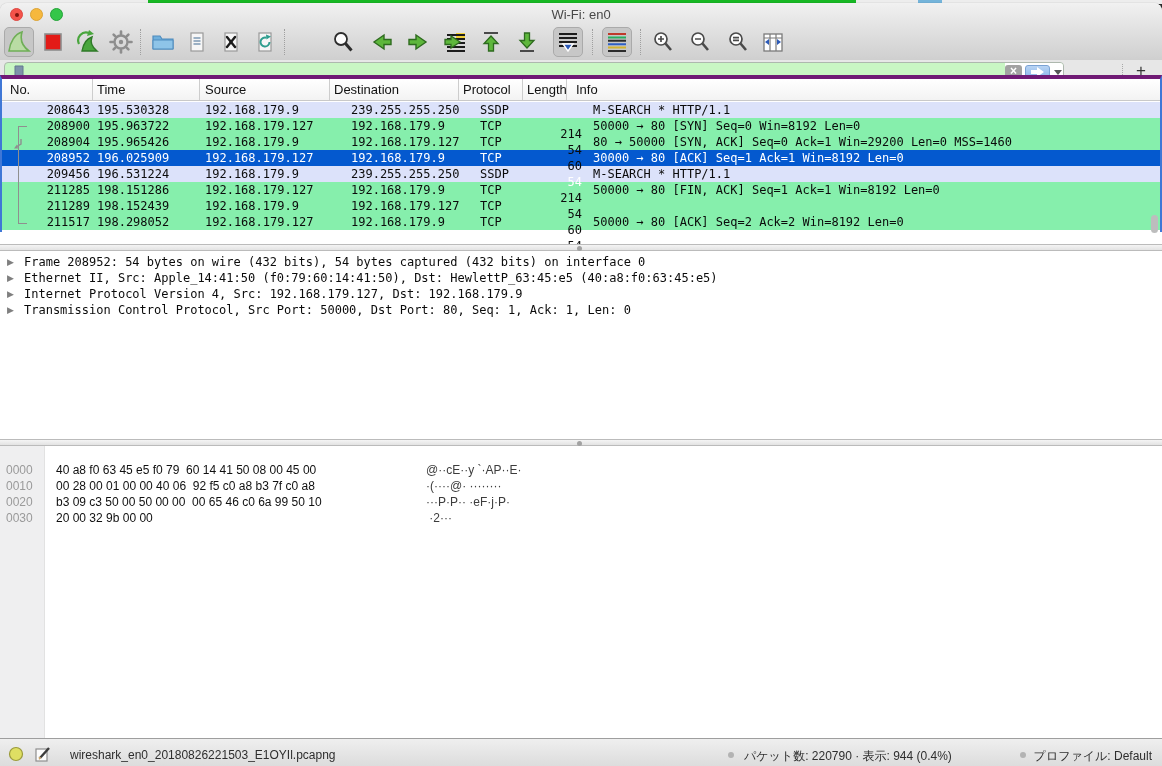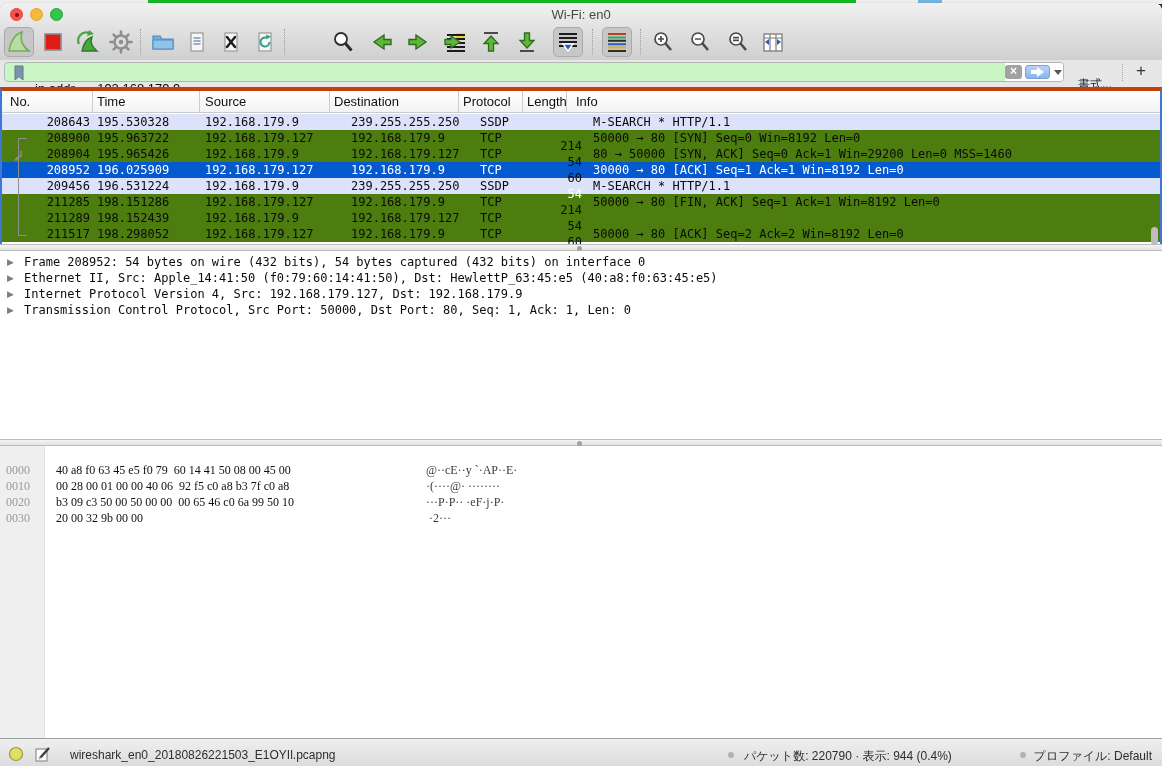--- a/index.html
+++ b/index.html
@@ -38,30 +38,30 @@
     color:#fff;font-size:12px;line-height:13px;text-align:center;font-weight:bold;}
   .fapply{position:absolute;left:1020px;top:2px;width:25px;height:14px;border-radius:3px;
     background:linear-gradient(#b8d4f4,#8ab4ea);border:1px solid #7aa2d4;box-sizing:border-box;
     display:flex;align-items:center;justify-content:center;}
   .fcaret{position:absolute;left:1049px;top:7px;width:0;height:0;border-left:4px solid transparent;
     border-right:4px solid transparent;border-top:5px solid #555;}
   .fformat{position:absolute;left:1078px;top:16px;font-size:12px;color:#0f172a;}
   .fsep{position:absolute;left:1122px;top:4px;height:17px;border-left:1px dotted #a8a8a8;}
   .fadd{position:absolute;left:1136px;top:1px;font-size:17px;color:#333;}
   
-  .plist{position:absolute;left:0;top:84px;width:1162px;height:157px;box-sizing:border-box;background:#fff;
-    border-top:4px solid #c2410c;border-left:2px solid #3f77d6;border-right:2px solid #3f77d6;}
+  .plist{position:absolute;left:0;top:72px;width:1162px;height:157px;box-sizing:border-box;background:#fff;
+    border-top:4px solid #701a75;border-left:2px solid #3f77d6;border-right:2px solid #3f77d6;}
   .phead{position:absolute;left:0;top:0;width:1158px;height:22px;background:linear-gradient(#ffffff,#f3f3f3);
     border-bottom:1px solid #c9c9c9;display:flex;font-size:13px;color:#111;box-sizing:border-box;}
   .ph{line-height:21px;border-right:1px solid #cdcdcd;box-sizing:border-box;overflow:hidden;white-space:nowrap;}
   .prows{position:absolute;left:0;top:23px;width:1158px;}
   .prow{display:flex;height:16px;line-height:16px;font-family:"DejaVu Sans Mono","Liberation Mono",monospace;
     font-size:12px;color:#0b0b0b;white-space:pre;}
   .prow.ssdp{background:#dce2fa;}
-  .prow.tcp{background:#4d7c0f;}
+  .prow.tcp{background:#86efac;}
   .prow.selected{background:#0459cf;color:#fff;}
   .cg{width:18px;flex:none;}
   .cno{width:73px;flex:none;text-align:right;padding-right:3px;box-sizing:border-box;}
   .ctime{width:107px;flex:none;padding-left:4px;box-sizing:border-box;}
   .csrc{width:130px;flex:none;padding-left:5px;box-sizing:border-box;}
   .cdst{width:129px;flex:none;padding-left:4px;box-sizing:border-box;margin-left:17px;}
   .cpro{width:64px;flex:none;padding-left:4px;box-sizing:border-box;}
   .clen{width:44px;flex:none;text-align:right;padding-right:2px;box-sizing:border-box;margin-top:24px;}
   .cinfo{flex:1;padding-left:9px;box-sizing:border-box;overflow:hidden;}
   .bracket{position:absolute;left:16px;top:47px;width:8px;height:96px;
@@ -75,21 +75,21 @@
   .s1{top:241px;} .s2{top:436px;}
   
   .details{position:absolute;left:0;top:248px;width:1162px;height:188px;background:#fff;overflow:hidden;}
   .dline{position:relative;height:16px;line-height:16px;font-family:"DejaVu Sans Mono","Liberation Mono",monospace;
     font-size:12px;color:#0b0b0b;white-space:pre;padding-left:24px;}
   .dline:first-child{margin-top:3px;}
   .tri{position:absolute;left:7px;top:0;font-size:9px;color:#7f7f7f;font-family:"DejaVu Sans",sans-serif;}
   
   .hexpane{position:absolute;left:0;top:443px;width:1162px;height:292px;background:#fff;overflow:hidden;}
   .hgutter{position:absolute;left:0;top:0;width:44px;height:100%;background:#efeff0;border-right:1px solid #e2e2e2;}
-  .hline{position:relative;height:16px;line-height:16px;font-family:Liberation Serif, serif;
+  .hline{position:relative;height:16px;line-height:16px;font-family:Liberation Sans, sans-serif;
     font-size:12px;white-space:pre;}
   .hline:first-child{margin-top:6px;}
   .hoff{position:absolute;left:6px;color:#9a9a9a;}
   .hbytes{position:absolute;left:56px;color:#101010;}
   .hascii{position:absolute;left:426px;color:#3c3c3c;}
   
   .status{position:absolute;left:0;top:735px;width:1162px;height:31px;box-sizing:border-box;
     background:linear-gradient(#efefef,#dadada);border-top:1px solid #9e9e9e;font-size:12px;color:#2e2e2e;}
   .sfile{position:absolute;left:70px;top:9px;}
   .sdot{position:absolute;top:13px;width:6px;height:6px;border-radius:50%;background:#b3b3b3;}

